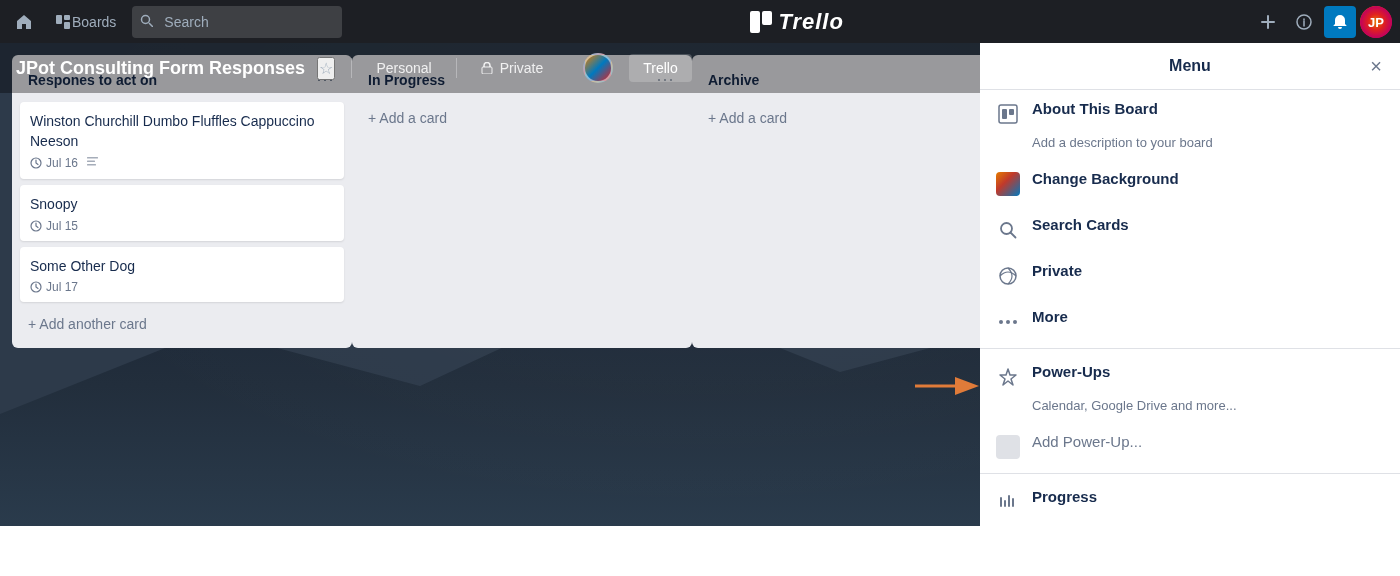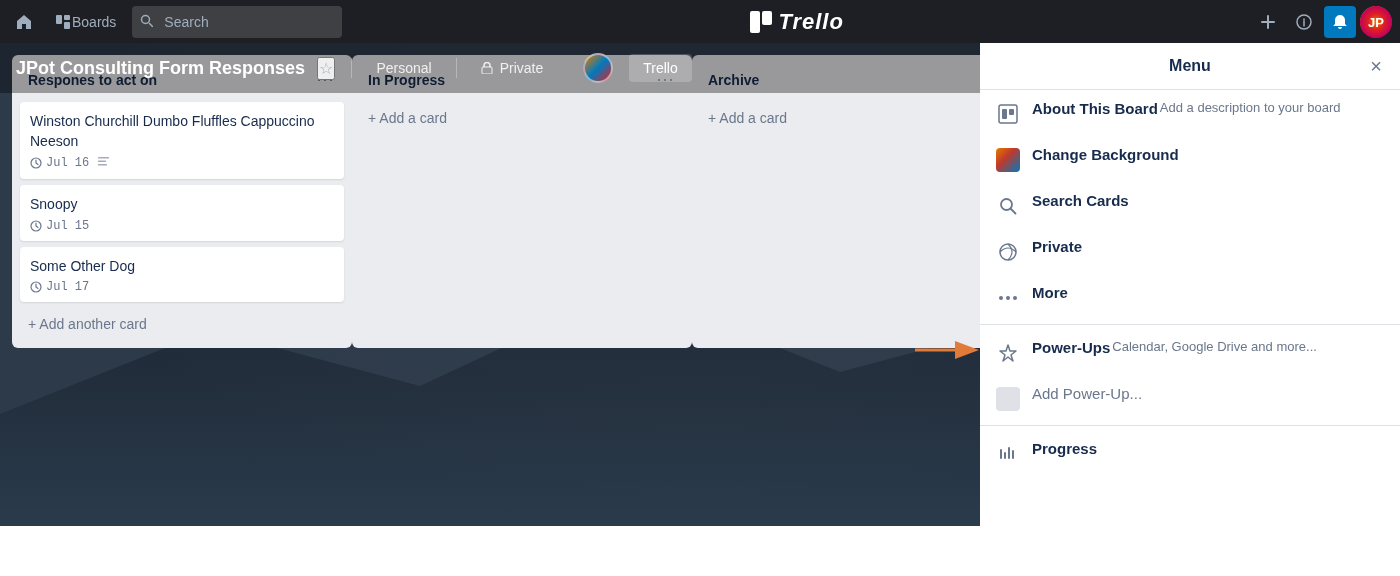--- a/index.html
+++ b/index.html
@@ -235,21 +235,20 @@
       align-items: center;
       gap: 8px;
       margin-top: 4px;
     }
     .card-due {
       display: flex;
       align-items: center;
       gap: 4px;
       font-size: 12px;
       color: #6b778c;
-      font-family: Liberation Mono, monospace;
     }
     .card-desc-icon {
       color: #6b778c;
       font-size: 14px;
     }
 
     
     .add-card-btn {
       background: transparent;
       border: none;
@@ -316,22 +315,22 @@
       display: flex;
       align-items: center;
       justify-content: center;
       color: #6b778c;
       font-size: 16px;
       flex-shrink: 0;
       margin-top: 2px;
     }
     .menu-item-content {
       display: flex;
-      gap: 2px;
-      text-align: right;
+      flex-direction: column;
+      gap: 18px;
     }
     .menu-item-label {
       font-size: 15px;
       font-weight: 600;
       color: #172b4d;
     }
     .menu-item-sub {
       font-size: 13px;
       color: #6b778c;
     }

